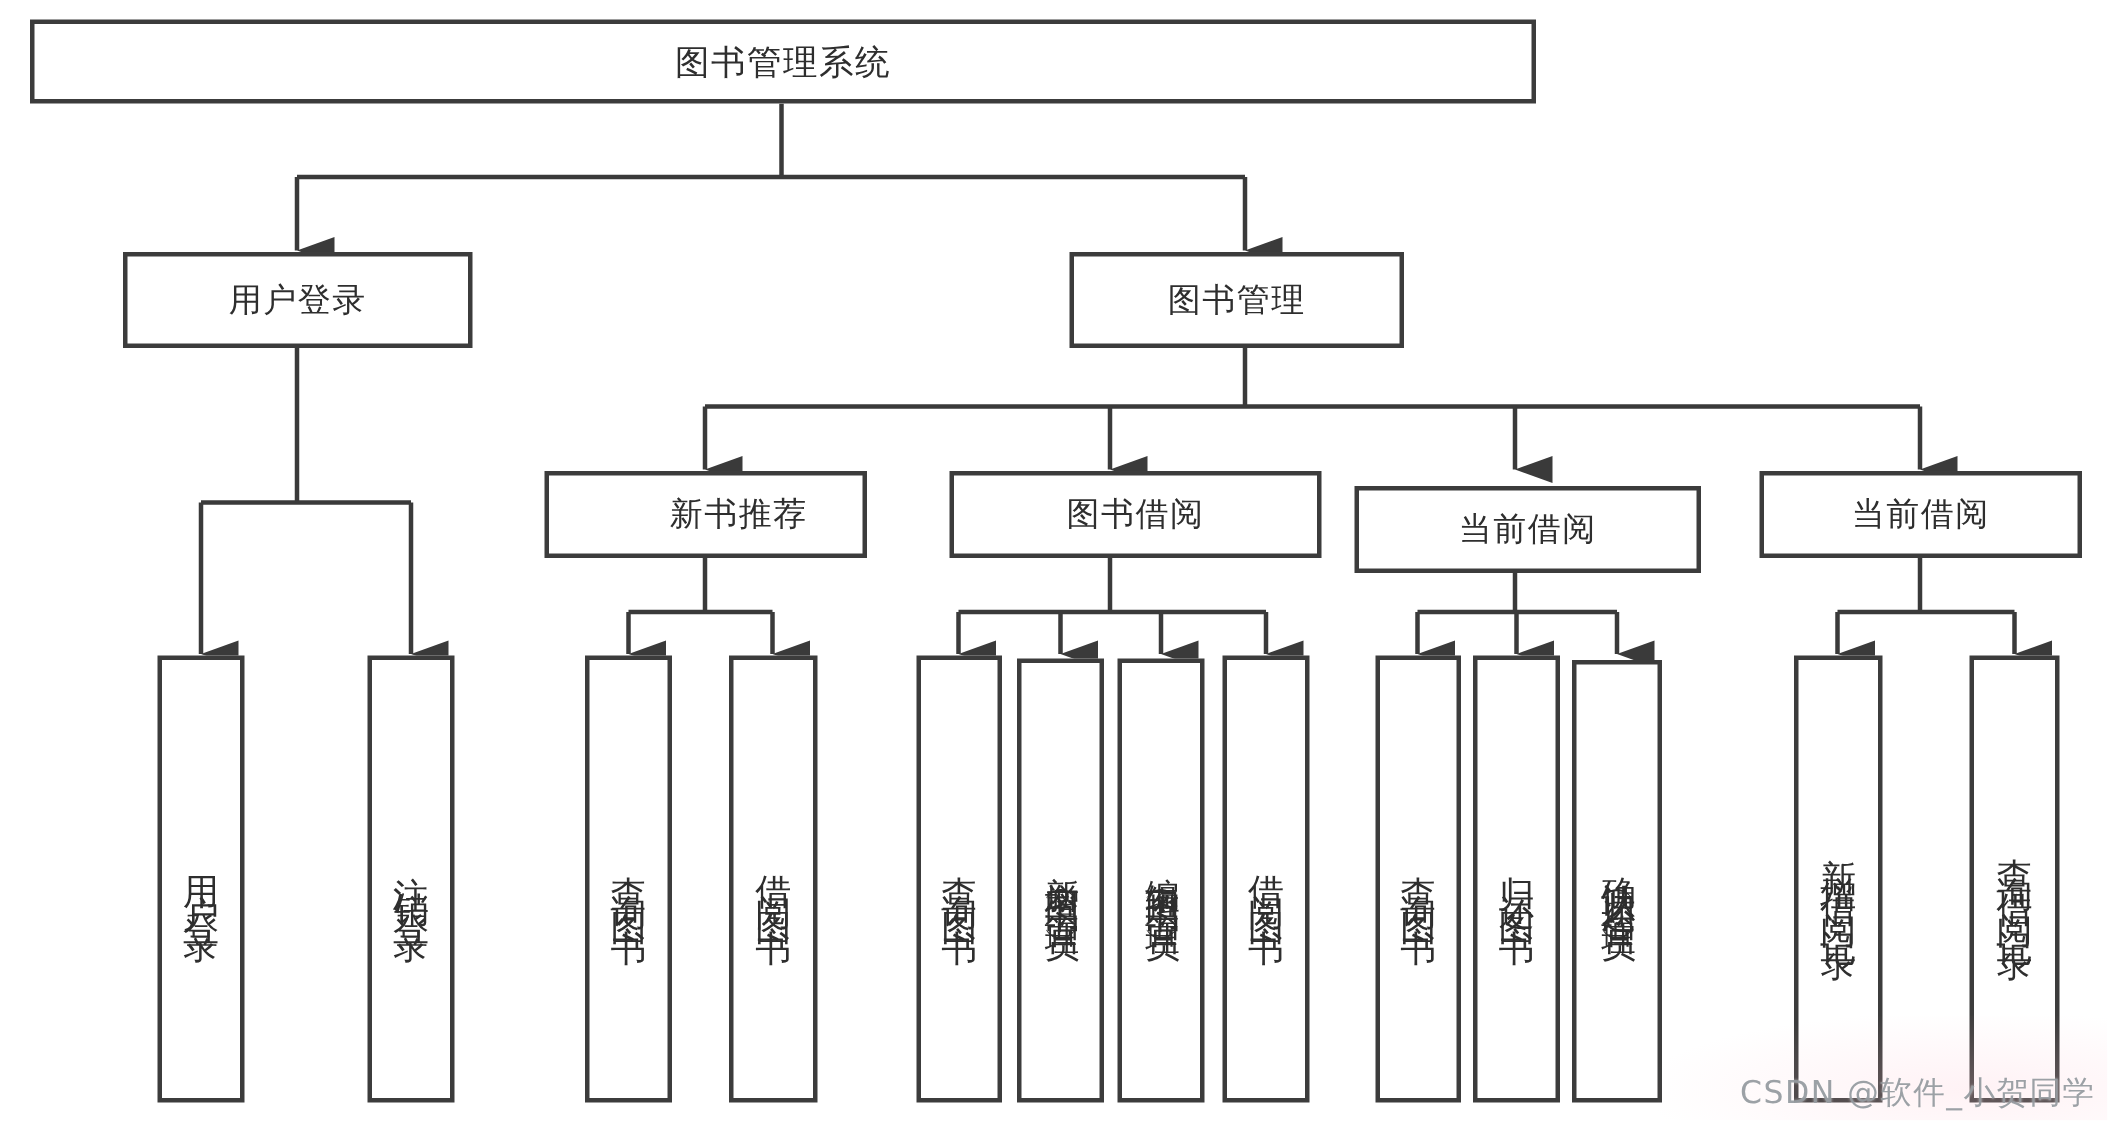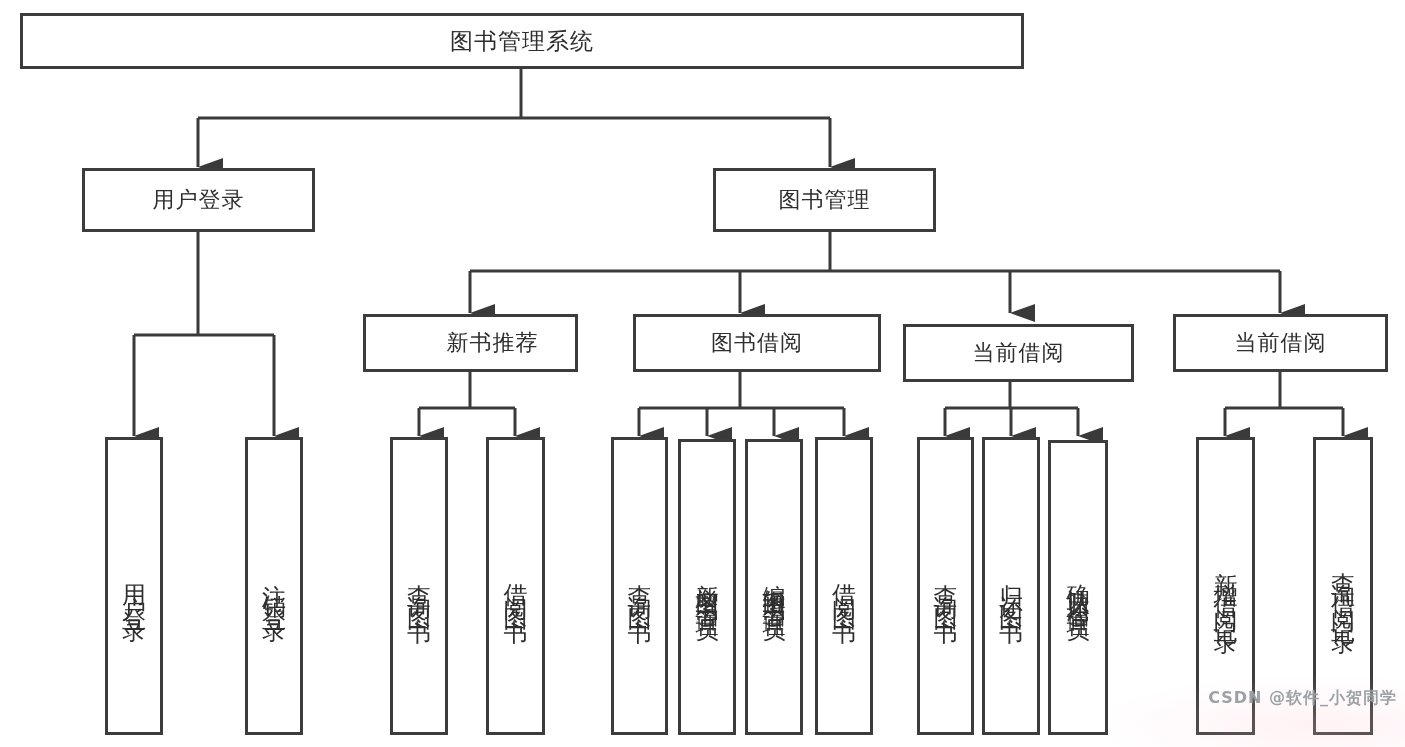--- a/index.html
+++ b/index.html
@@ -68,28 +68,27 @@
   .leaf-7  { left: 745px;  top: 439px; width: 58px; height: 296px; }
   .leaf-8  { left: 815px;  top: 437px; width: 58px; height: 298px; }
   .leaf-9  { left: 917px;  top: 437px; width: 57px; height: 298px; }
   .leaf-10 { left: 982px;  top: 437px; width: 58px; height: 298px; }
   .leaf-11 { left: 1048px; top: 440px; width: 60px; height: 295px; }
   .leaf-12 { left: 1196px; top: 437px; width: 59px; height: 298px; }
   .leaf-13 { left: 1313px; top: 437px; width: 60px; height: 298px; }
   #watermark {
     position: absolute;
     right: 8px;
-    top: 688px;
+    top: 714px;
     z-index: 5;
-    font-size: 16px;
+    font-size: 21px;
     color: rgba(148, 153, 158, 0.92);
     letter-spacing: 1px;
     white-space: nowrap;
     text-shadow: 0 0 2px rgba(255,255,255,0.6);
-    font-weight: bold;
   }
   #corner-tint {
     position: absolute;
     right: 0;
     bottom: 0;
     width: 300px;
     height: 70px;
     z-index: 4;
     background: radial-gradient(ellipse at 70% 70%, rgba(255, 196, 210, 0.22), rgba(255, 196, 210, 0) 75%);
     pointer-events: none;

